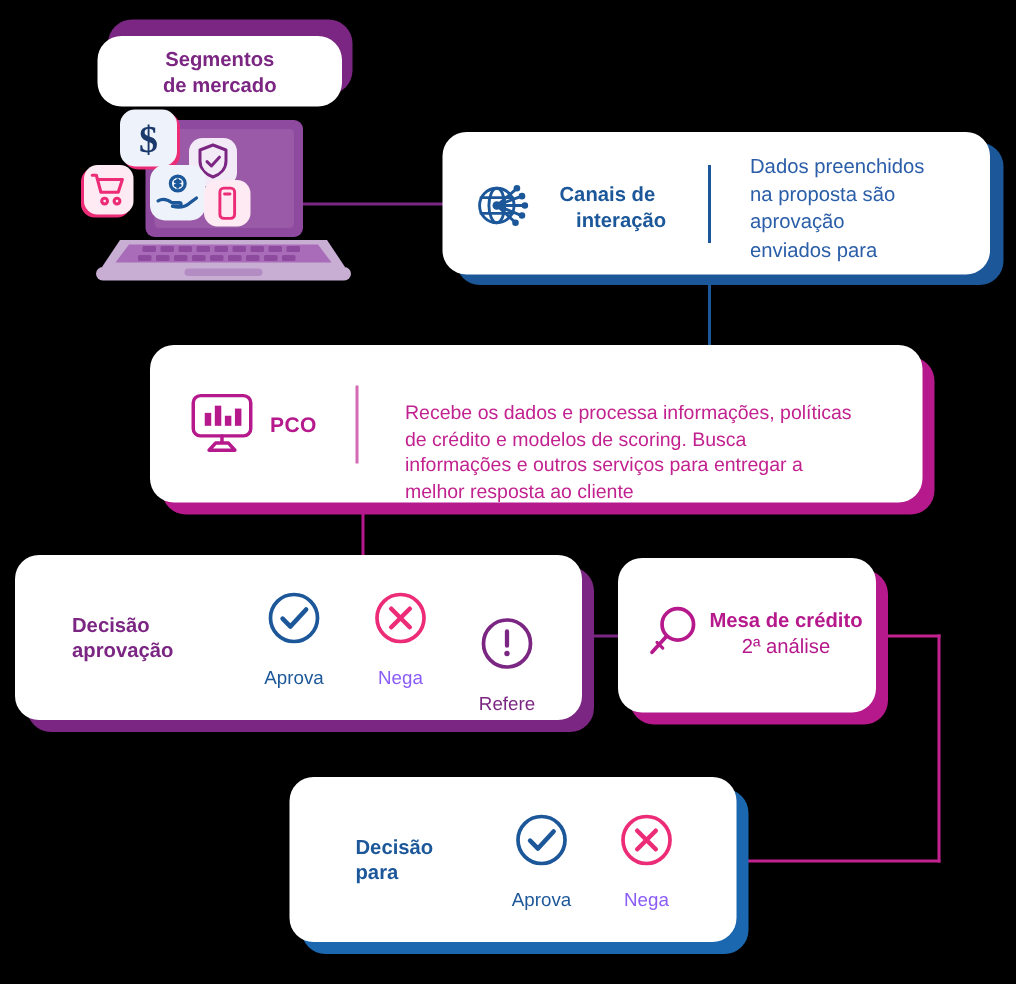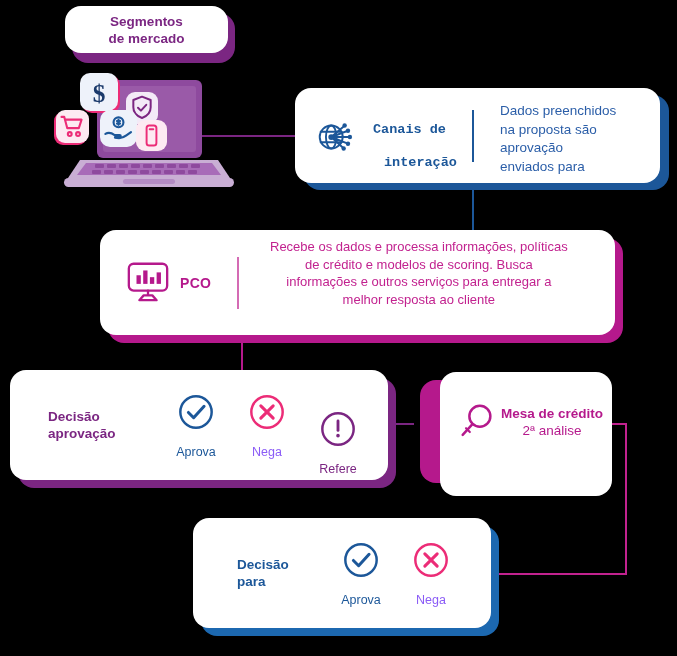--- a/index.html
+++ b/index.html
@@ -9,21 +9,21 @@
 
   
   .card{position:absolute;background:#fff;border-radius:16px;box-sizing:border-box;}
   .shadow{position:absolute;border-radius:16px;}
 
   
   .conn{position:absolute;}
 
   
   .t-seg{color:#7b2682;font-size:13.5px;line-height:17px;font-weight:bold;text-align:center;}
-  .t-canais-title{color:#1c5799;font-size:13.5px;line-height:17px;font-weight:bold;font-family:Liberation Mono, monospace;}
+  .t-canais-title{color:#1c5799;font-size:13.5px;line-height:17px;font-weight:bold;}
   .t-canais-body{color:#2b5ea8;font-size:13.5px;line-height:18.5px;}
   .t-pco-title{color:#b5198c;font-size:14px;font-weight:bold;letter-spacing:.3px;}
   .t-pco-body{color:#c2228f;font-size:13px;line-height:17.5px;}
   .t-dec-auto{color:#7b2682;font-size:13.5px;line-height:17px;font-weight:bold;}
   .t-mesa-1{color:#b5198c;font-size:13.5px;font-weight:bold;line-height:17px;text-align:center;}
   .t-mesa-2{color:#b5198c;font-size:13.5px;line-height:17px;text-align:center;}
   .t-dec-final{color:#1c5799;font-size:13.5px;line-height:17px;font-weight:bold;}
   .t-opt{font-size:12.5px;text-align:center;}
   .c-blue{color:#1c5799;margin-top:44px;}
   .c-pink{color:#8b5cf6;}
@@ -45,21 +45,21 @@
 
   <div class="conn" style="left:241px;top:336px;width:2px;height:38px;background:#b5198c;"></div>
 
   <div class="conn" style="left:386px;top:423px;width:28px;height:2px;background:#7b2682;"></div>
 
   <div class="conn" style="left:583px;top:423px;width:44px;height:2px;background:#c2228f;"></div>
   <div class="conn" style="left:625px;top:423px;width:2px;height:152px;background:#c2228f;"></div>
   <div class="conn" style="left:497px;top:573px;width:130px;height:2px;background:#c2228f;"></div>
 
   <div class="shadow" style="left:72px;top:13px;width:163px;height:50px;background:#7b2682;"></div>
-  <div class="card" style="left:65px;top:6px;width:163px;height:47px;display:flex;align-items:center;justify-content:center;">
+  <div class="card" style="left:65px;top:24px;width:163px;height:47px;display:flex;align-items:center;justify-content:center;">
     <div style="text-align:center;">
       <div class="t-seg">Segmentos</div>
       <div class="t-seg">de mercado</div>
     </div>
   </div>
 
   <div style="position:absolute;left:50px;top:68px;width:185px;height:125px;">
     <svg width="185" height="125" viewBox="0 0 185 125">
 
       <rect x="47" y="12" width="105" height="78" rx="6" fill="#8e4a9e"></rect>
@@ -153,21 +153,21 @@
           <circle cx="33" cy="12" r="2.3"></circle>
             <circle cx="36.5" cy="17.5" r="2.3"></circle>
           <circle cx="38.5" cy="24" r="2.3"></circle>
             <circle cx="36.5" cy="31" r="2.3"></circle>
           <circle cx="32" cy="36" r="2.3"></circle>
         </g>
       </svg>
     </div>
     <div style="position:absolute;left:78px;top:33px;">
       <div class="t-canais-title">Canais de</div>
-      <div class="t-canais-title" style="padding-left:11px;margin-top:16px;">interação</div>
+      <div class="t-canais-title" style="padding-left:11px;">interação</div>
     </div>
     <div class="divider" style="left:177px;top:22px;height:52px;background:#1c5799;"></div>
     <div style="position:absolute;left:205px;top:14px;">
       <div class="t-canais-body">Dados preenchidos</div>
       <div class="t-canais-body">na proposta são</div>
       <div class="t-canais-body">aprovação</div>
       <div class="t-canais-body">enviados para</div>
     </div>
   </div>
 
@@ -182,21 +182,21 @@
         <g fill="#b5198c">
           <rect x="12" y="18" width="4.5" height="9"></rect>
           <rect x="19" y="13" width="4.5" height="14"></rect>
           <rect x="26" y="20" width="4.5" height="7"></rect>
           <rect x="33" y="15" width="4.5" height="12"></rect>
         </g>
       </svg>
     </div>
     <div class="t-pco-title" style="position:absolute;left:80px;top:45px;">PCO</div>
     <div class="divider" style="left:137px;top:27px;height:52px;background:#d46bb4;"></div>
-    <div style="position:absolute;left:170px;top:8px;text-align:center;">
+    <div style="position:absolute;left:170px;top:36px;">
       <div class="t-pco-body">Recebe os dados e processa informações, políticas</div>
       <div class="t-pco-body">de crédito e modelos de scoring. Busca</div>
       <div class="t-pco-body">informações e outros serviços para entregar a</div>
       <div class="t-pco-body">melhor resposta ao cliente</div>
     </div>
   </div>
 
   <div class="shadow" style="left:18px;top:378px;width:378px;height:110px;background:#7b2682;"></div>
   <div class="card" style="left:10px;top:370px;width:378px;height:110px;">
     <div style="position:absolute;left:38px;top:38px;">
@@ -230,21 +230,21 @@
           <circle cx="20" cy="20" r="16.5" fill="none" stroke="#7b2682" stroke-width="2.6"></circle>
           <path d="M20 11.5 v10" fill="none" stroke="#7b2682" stroke-width="3" stroke-linecap="round"></path>
           <circle cx="20" cy="27" r="1.9" fill="#7b2682"></circle>
         </svg>
       </span>
       <span class="t-opt c-purple">Refere</span>
     </div>
   </div>
 
   <div class="shadow" style="left:420px;top:380px;width:172px;height:103px;background:#b5198c;"></div>
-  <div class="card" style="left:412px;top:372px;width:172px;height:124px;margin-left:28px;">
+  <div class="card" style="left:412px;top:372px;width:172px;height:103px;">
     <div style="position:absolute;left:16px;top:29px;">
       <svg width="42" height="42" viewBox="0 0 44 44">
         <g fill="none" stroke="#b5198c" stroke-width="2.6" stroke-linecap="round">
           <circle cx="25" cy="16" r="11"></circle>
           <path d="M17 24.5 L7 35.5"></path>
           <path d="M10.5 28.5 L14.5 32.5" stroke-width="2.2"></path>
         </g>
       </svg>
     </div>
     <div style="position:absolute;left:58px;top:33px;width:108px;">

